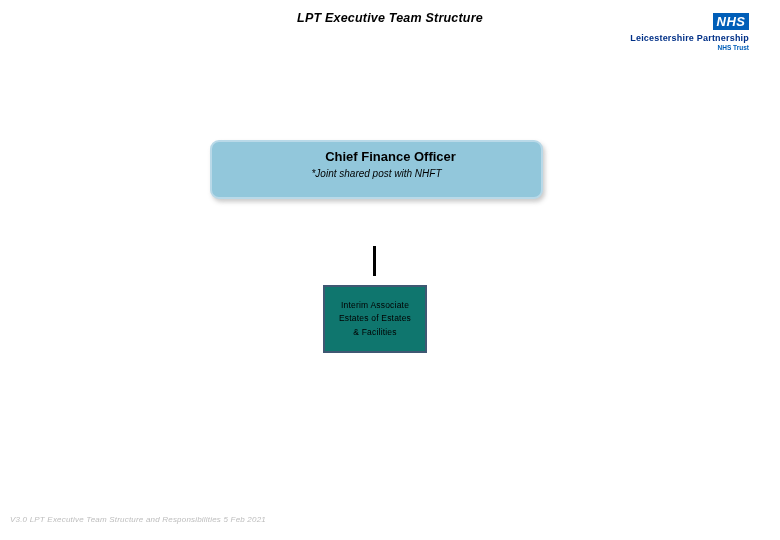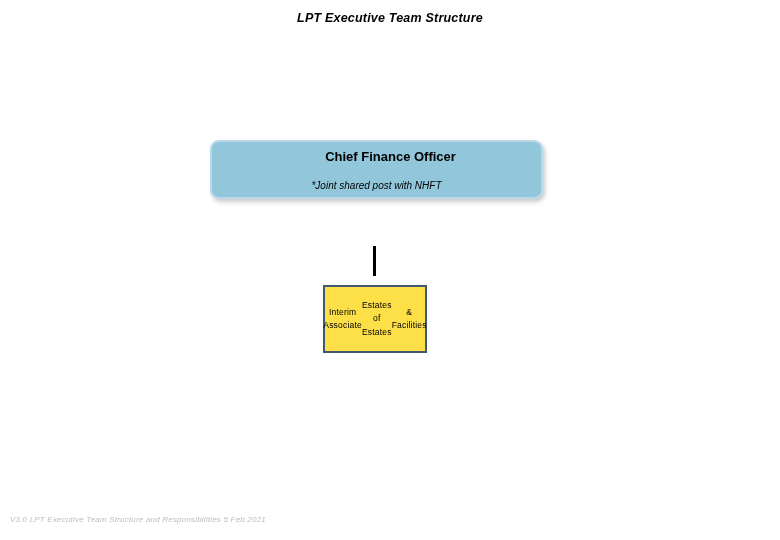--- a/index.html
+++ b/index.html
@@ -82,21 +82,21 @@
     text-align: center;
   }
   .cfo-title {
     margin-top: 7px;
     font-size: 13px;
     font-weight: bold;
     color: #000000;
     padding-left: 28px;
   }
   .cfo-subtitle {
-    margin-top: 16px;
+    margin-top: 4px;
     font-size: 10px;
     font-style: italic;
     color: #000000;
   }
 
   
   .connector-line {
     position: absolute;
     left: 373px;
     top: 246px;
@@ -106,24 +106,24 @@
   }
 
   
   .child-box {
     position: absolute;
     left: 323px;
     top: 285px;
     width: 104px;
     height: 68px;
     box-sizing: border-box;
-    background: #fde047;
+    background: #0f766e;
     border: 2.5px solid #3F5873;
     display: flex;
-    flex-direction: row;
+    flex-direction: column;
     align-items: center;
     justify-content: center;
     text-align: center;
     font-size: 8.5px;
     line-height: 13.5px;
     color: #000000;
     letter-spacing: 0.2px;
   }
 
   
@@ -138,20 +138,25 @@
     white-space: nowrap;
   }
 </style>
 </head>
 <body>
 
 <div class="page">
 
   <div class="page-title">LPT Executive Team Structure</div>
 
+  <div class="logo">
+    <div class="nhs-rect">NHS</div>
+    <div class="org-name">Leicestershire Partnership</div>
+    <div class="tagline">NHS Trust</div>
+  </div>
 
   <div class="cfo-box">
     <div class="cfo-title">Chief Finance Officer</div>
     <div class="cfo-subtitle">*Joint shared post with NHFT</div>
   </div>
 
   <div class="connector-line"></div>
 
   <div class="child-box">
     <span>Interim Associate</span>

